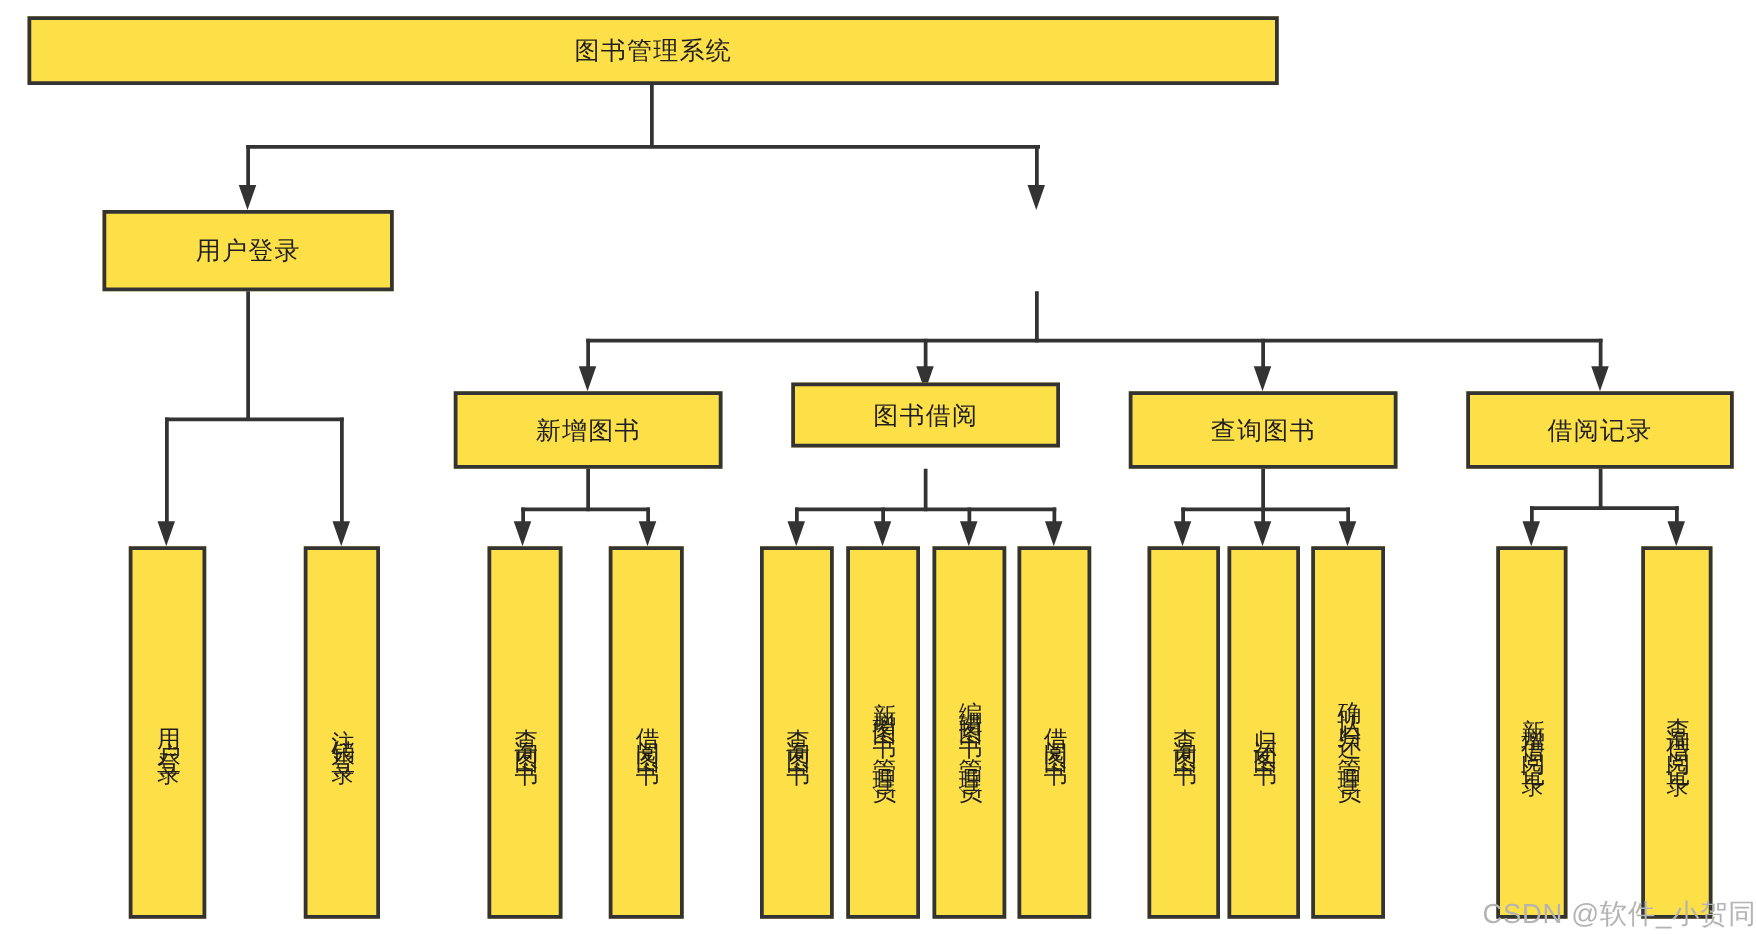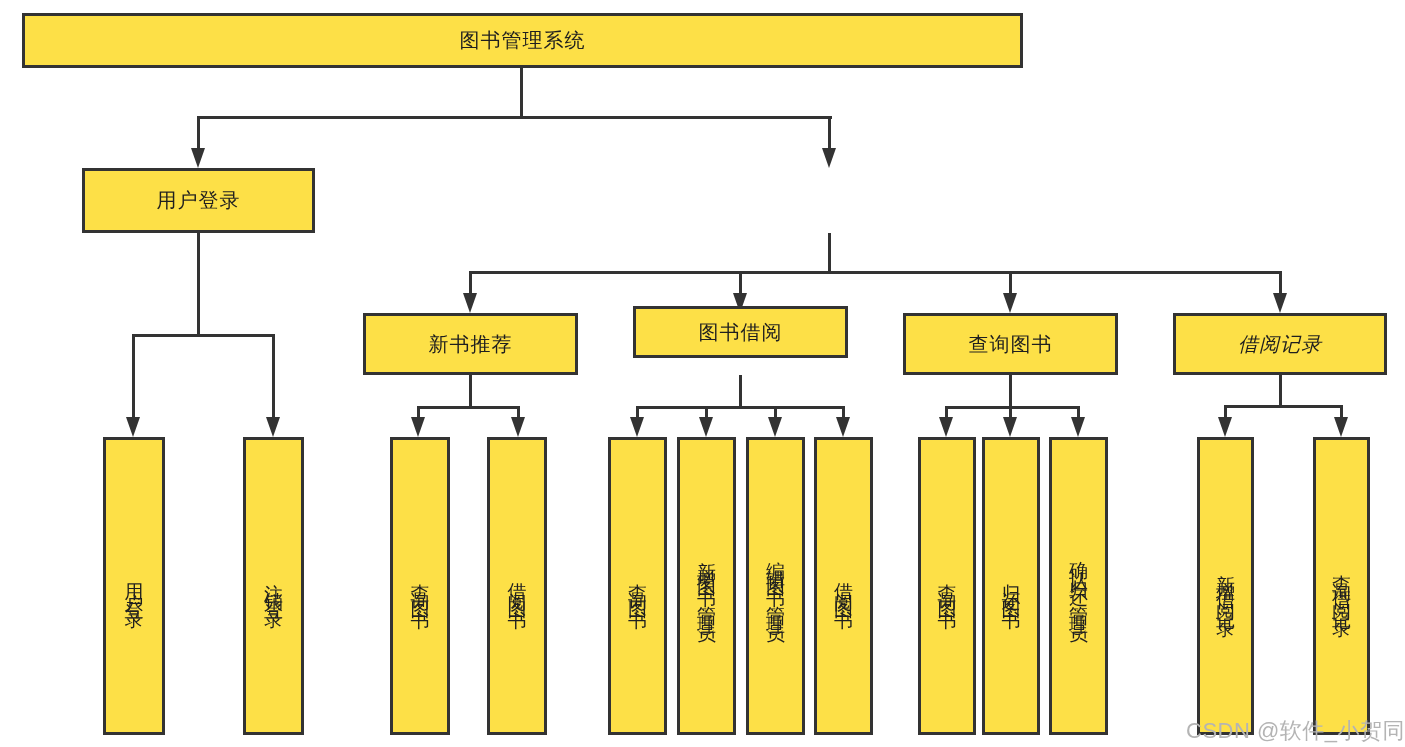--- a/index.html
+++ b/index.html
@@ -56,24 +56,24 @@
   <div class="hline" style="left:469px;top:271px;width:813px;"></div>
   <div class="vline" style="left:469px;top:271px;height:26px;"></div>
   <div class="tri" style="left:463px;top:293px;"></div>
   <div class="vline" style="left:739px;top:271px;height:26px;"></div>
   <div class="tri" style="left:733px;top:293px;"></div>
   <div class="vline" style="left:1009px;top:271px;height:26px;"></div>
   <div class="tri" style="left:1003px;top:293px;"></div>
   <div class="vline" style="left:1279px;top:271px;height:26px;"></div>
   <div class="tri" style="left:1273px;top:293px;"></div>
 
-  <div class="box" style="left:363px;top:313px;width:215px;height:62px;">新书推荐</div>
+  <div class="box" style="left:363px;top:313px;width:215px;height:62px;">新增图书</div>
   <div class="box" style="left:633px;top:306px;width:215px;height:52px;">图书借阅</div>
   <div class="box" style="left:903px;top:313px;width:215px;height:62px;">查询图书</div>
-  <div class="box" style="left:1173px;top:313px;width:214px;height:62px;font-style:italic;">借阅记录</div>
+  <div class="box" style="left:1173px;top:313px;width:214px;height:62px;">借阅记录</div>
 
   <div class="vline" style="left:469px;top:375px;height:34px;"></div>
   <div class="hline" style="left:417px;top:406px;width:103px;"></div>
   <div class="vline" style="left:417px;top:406px;height:15px;"></div>
   <div class="tri" style="left:411px;top:417px;"></div>
   <div class="vline" style="left:517px;top:406px;height:15px;"></div>
   <div class="tri" style="left:511px;top:417px;"></div>
 
   <div class="vline" style="left:739px;top:375px;height:34px;"></div>
   <div class="hline" style="left:636px;top:406px;width:209px;"></div>

